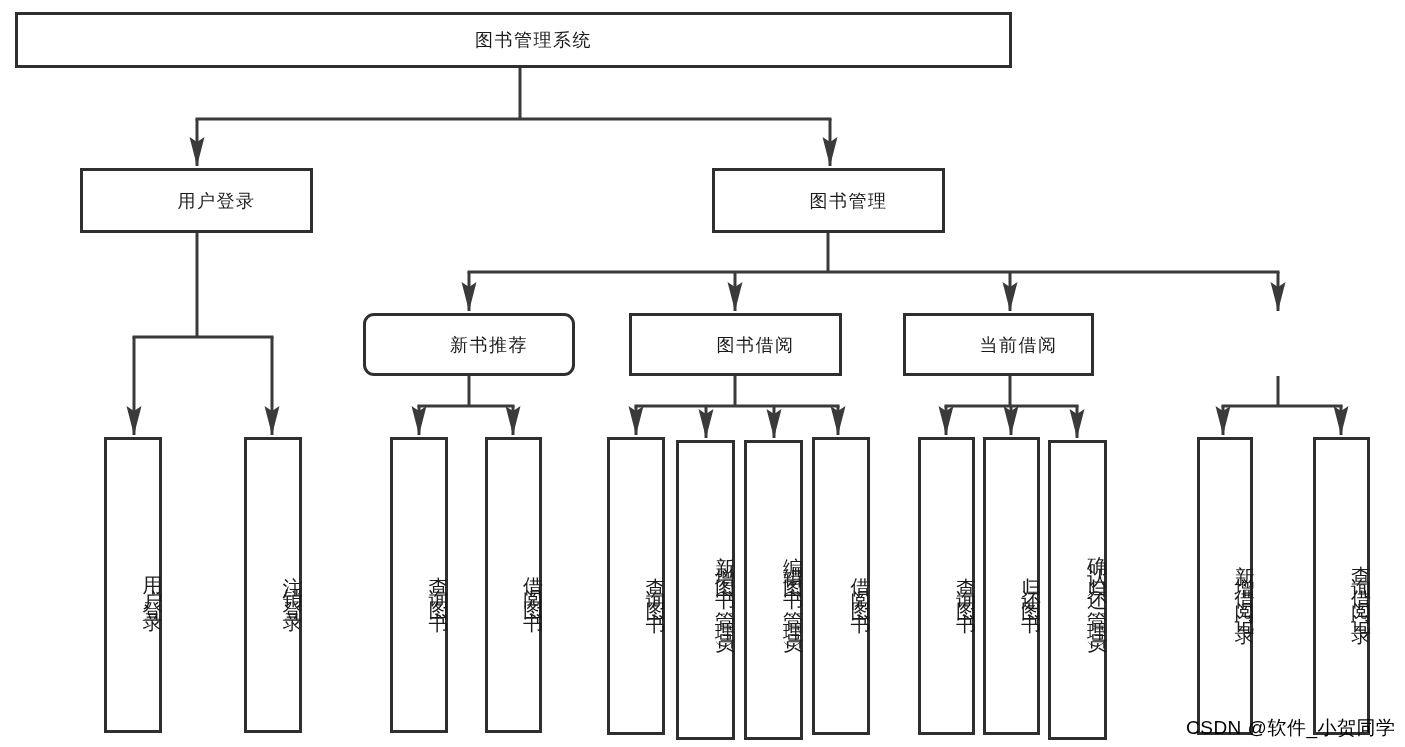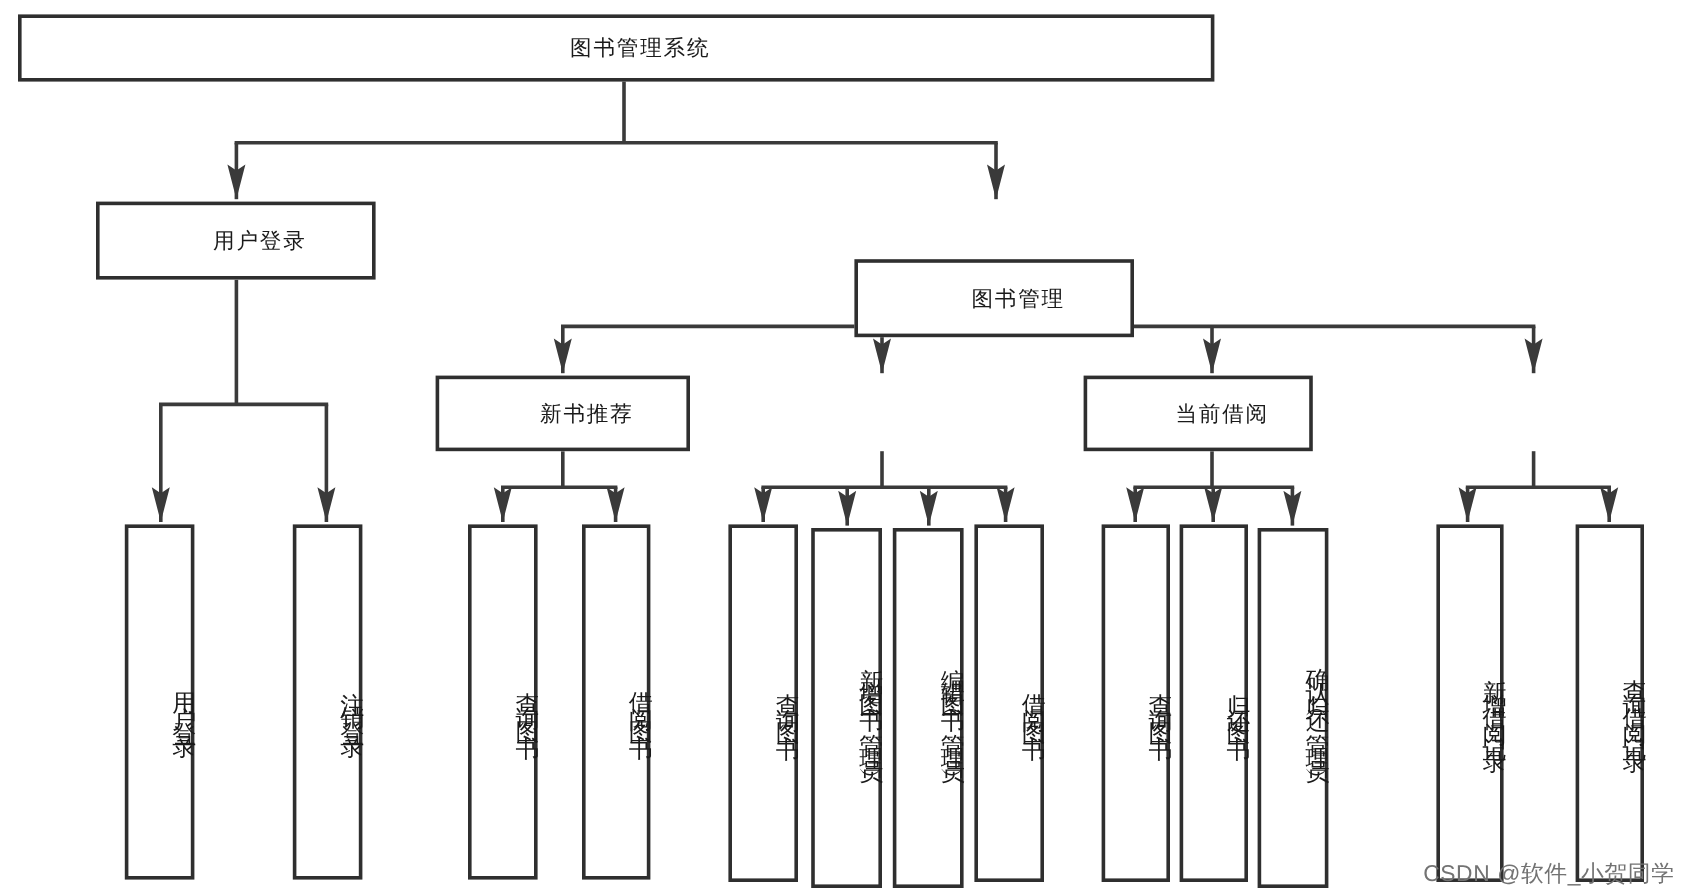--- a/index.html
+++ b/index.html
@@ -52,21 +52,21 @@
   }
   .vtext.long {
     letter-spacing: 11px;
   }
   .watermark {
     position: absolute;
     left: 1186px;
     top: 715px;
     font-size: 19px;
     letter-spacing: 0.5px;
-    color: #737373;
+    color: #000000;
     z-index: 5;
     white-space: nowrap;
   }
 </style>
 </head>
 <body>
 
 <div class="stage">
 
   <svg class="connectors" width="1405" height="747" viewBox="0 0 1405 747">
@@ -131,26 +131,29 @@
     </g>
   </svg>
 
   <div class="box" style="left:15px; top:12px; width:997px; height:56px;">
     <span class="hlabel">图书管理系统</span>
   </div>
 
   <div class="box" style="left:80px; top:168px; width:233px; height:65px;">
     <span class="hlabel">用户登录</span>
   </div>
-  <div class="box" style="left:712px; top:168px; width:233px; height:65px;margin-top:48px;">
+  <div class="box" style="left:712px; top:168px; width:233px; height:65px;">
     <span class="hlabel">图书管理</span>
   </div>
 
-  <div class="box" style="left:363px; top:313px; width:212px; height:63px;">
+  <div class="box" style="left:363px; top:313px; width:212px; height:63px;border-radius:11px;">
     <span class="hlabel">新书推荐</span>
+  </div>
+  <div class="box" style="left:629px; top:313px; width:213px; height:63px;">
+    <span class="hlabel">图书借阅</span>
   </div>
   <div class="box" style="left:903px; top:313px; width:191px; height:63px;">
     <span class="hlabel">当前借阅</span>
   </div>
 
   <div class="box" style="left:104px; top:437px; width:58px; height:296px;">
     <span class="vtext">用户登录</span>
   </div>
   <div class="box" style="left:244px; top:437px; width:58px; height:296px;">
     <span class="vtext">注销登录</span>

